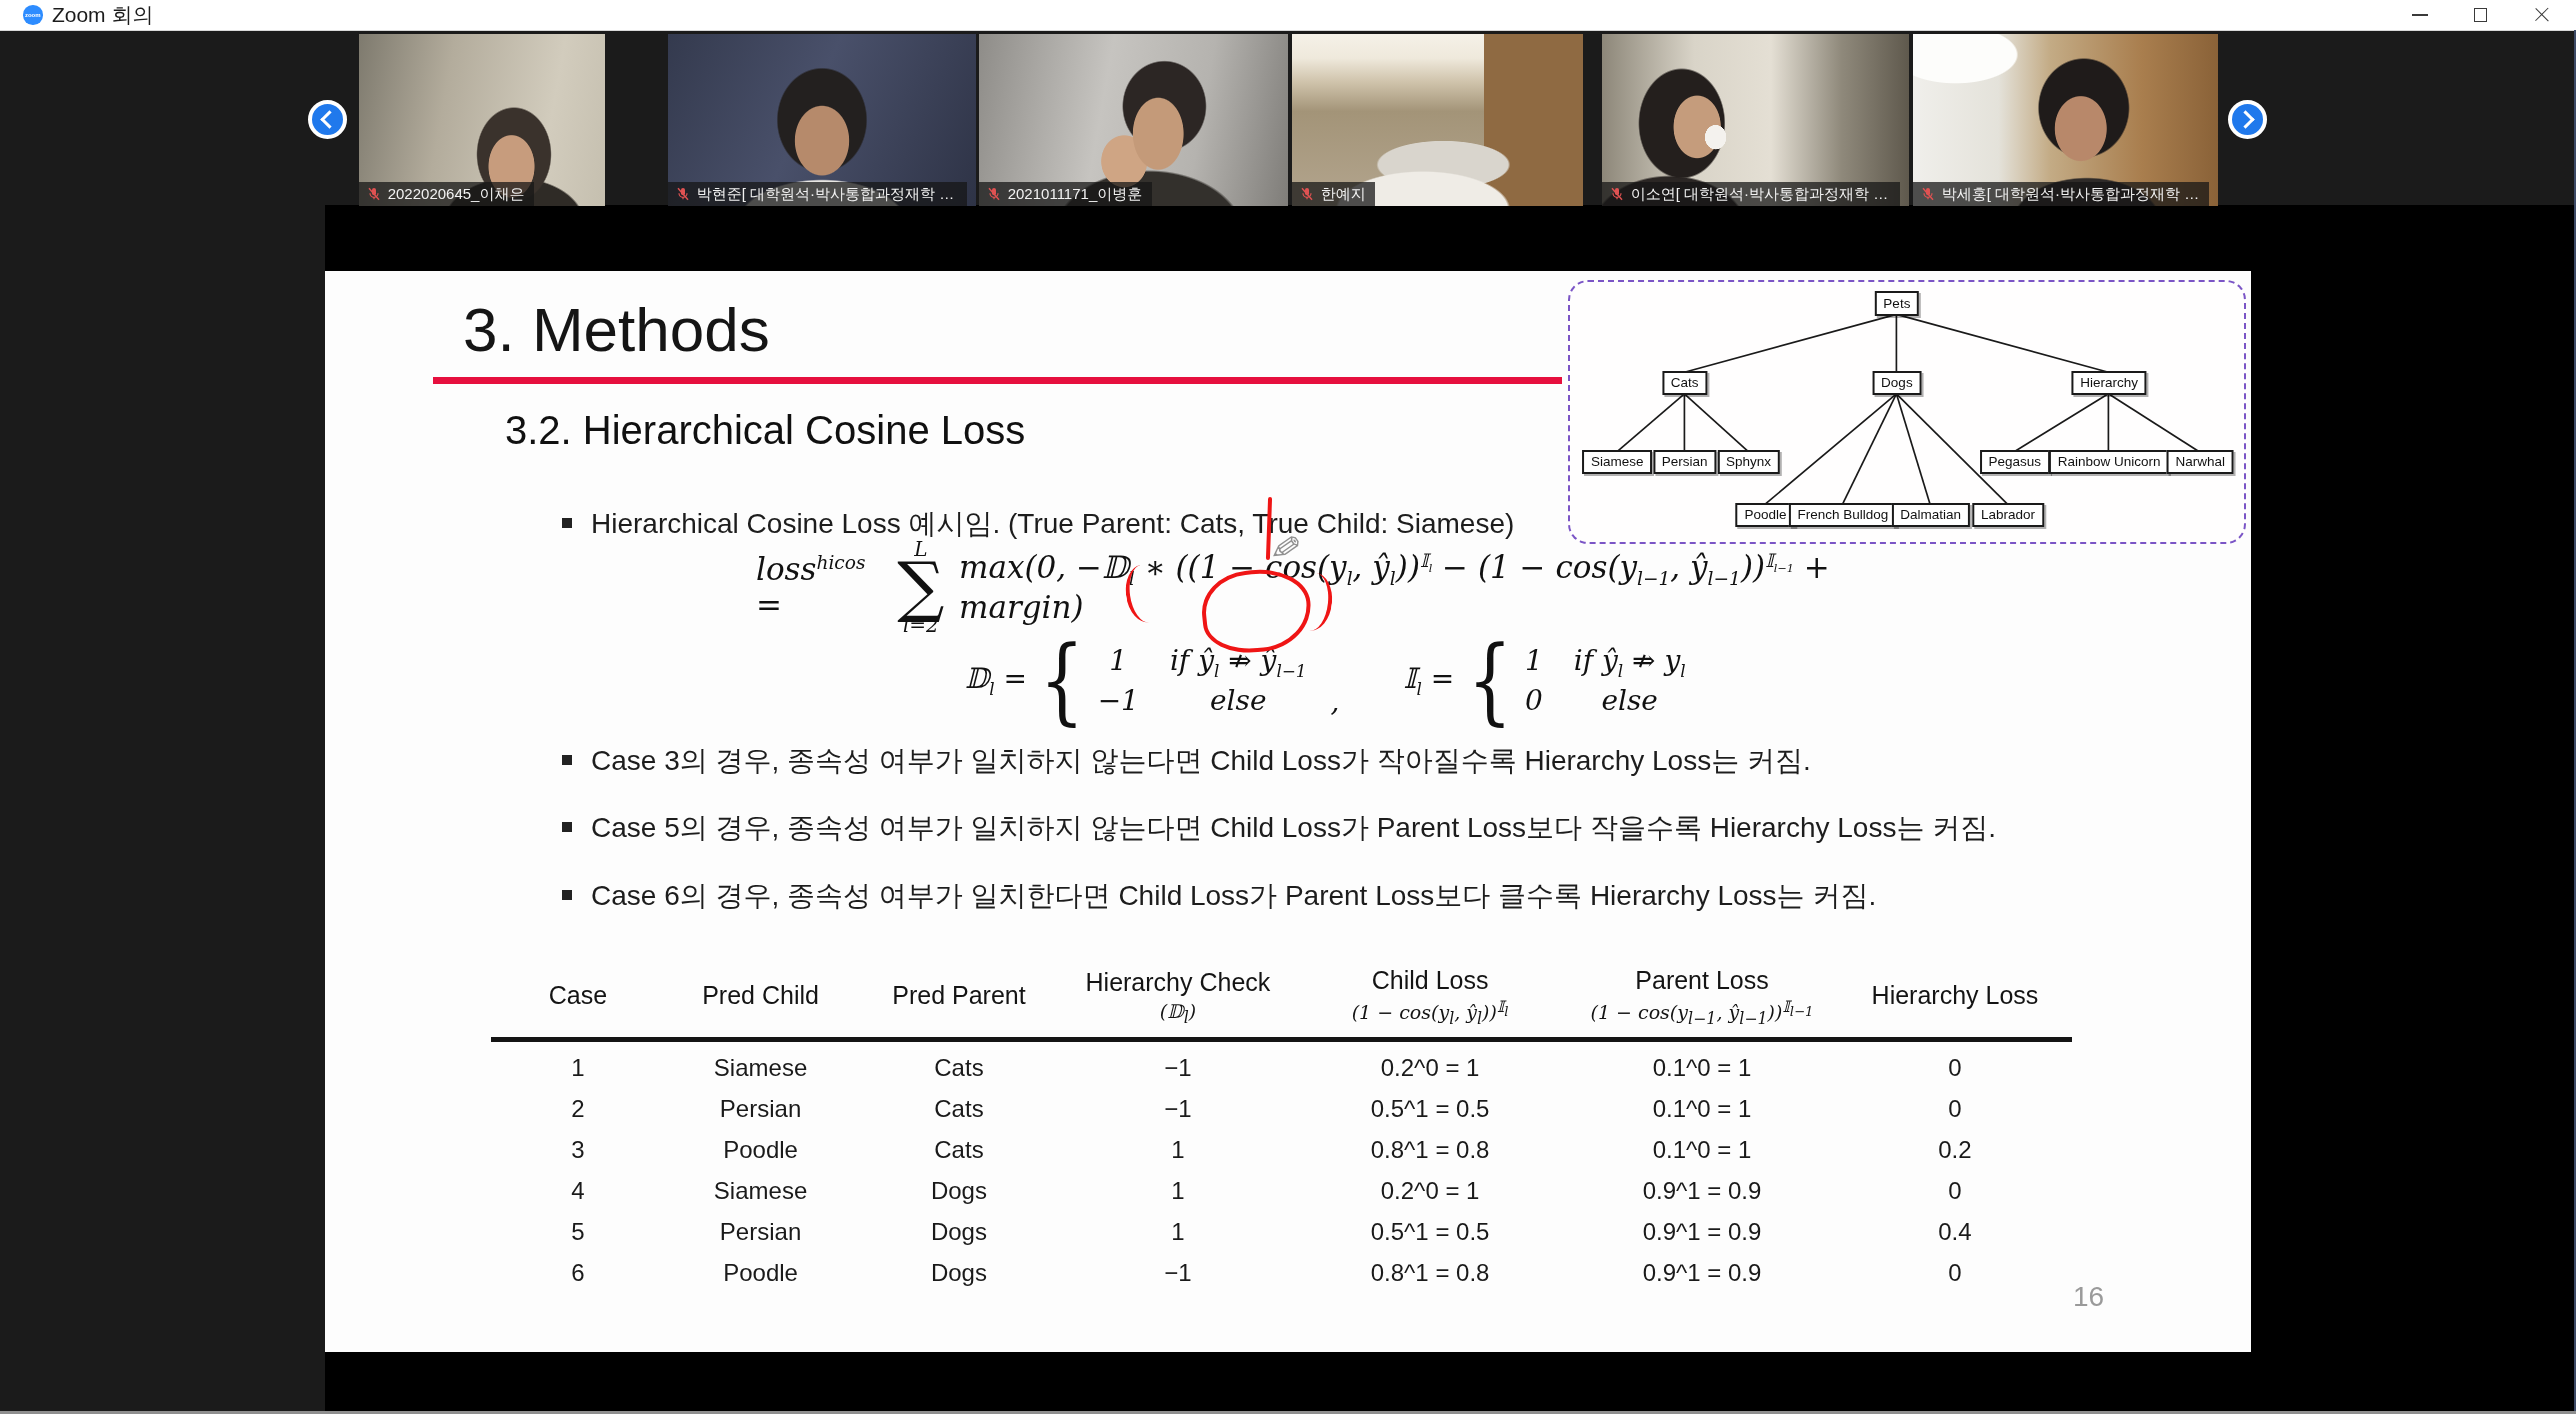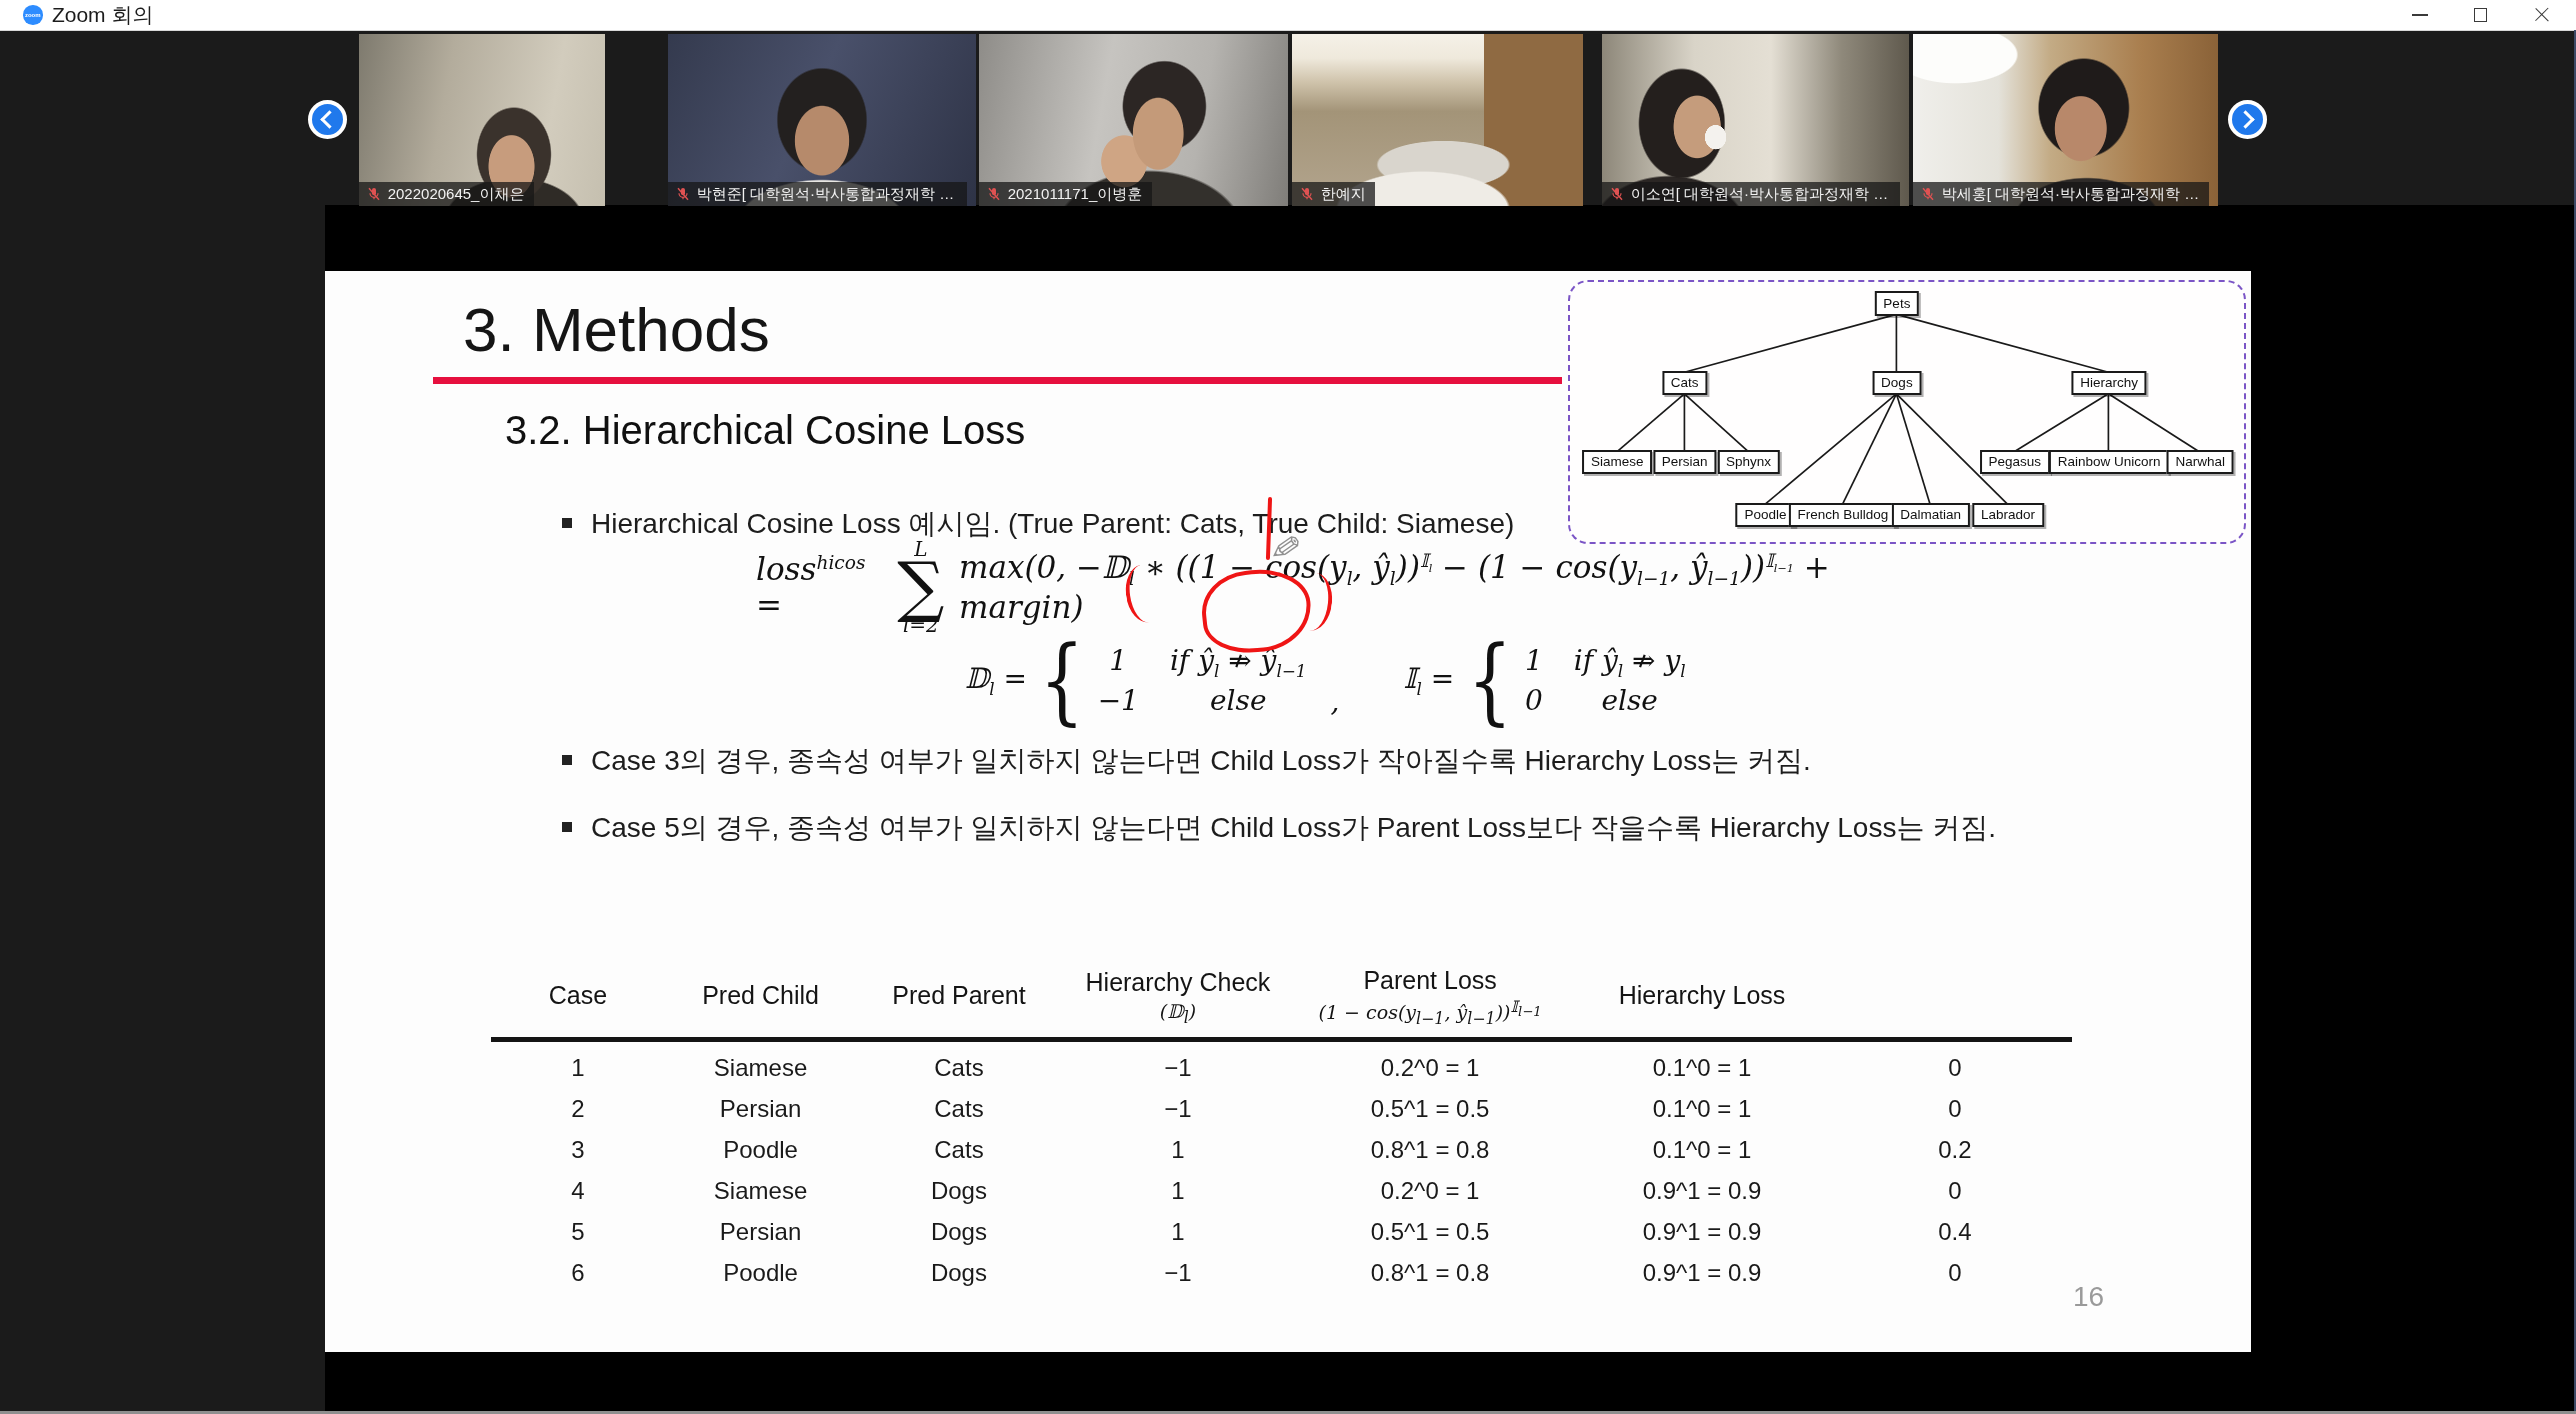--- a/index.html
+++ b/index.html
@@ -229,38 +229,46 @@
     <div class="ann ann-arc-r"></div>
 
     <div class="brow" style="left:237px;top:474px;">
       <span class="bmark"></span>
       <span class="btext">Case 3의 경우, 종속성 여부가 일치하지 않는다면 Child Loss가 작아질수록 Hierarchy Loss는 커짐.</span>
     </div>
     <div class="brow" style="left:237px;top:541px;">
       <span class="bmark"></span>
       <span class="btext">Case 5의 경우, 종속성 여부가 일치하지 않는다면 Child Loss가 Parent Loss보다 작을수록 Hierarchy Loss는 커짐.</span>
     </div>
+    <div class="brow" style="left:237px;top:609px;">
+      <span class="bmark"></span>
+      <span class="btext">Case 6의 경우, 종속성 여부가 일치한다면 Child Loss가 Parent Loss보다 클수록 Hierarchy Loss는 커짐.</span>
+    </div>
 
     <div class="tbl">
       <div class="thead">
         <div class="th">
             <div>Case</div>
             <div class="l2"></div>
           </div>
         <div class="th">
             <div>Pred Child</div>
             <div class="l2"></div>
           </div>
         <div class="th">
             <div>Pred Parent</div>
             <div class="l2"></div>
           </div>
         <div class="th">
             <div>Hierarchy Check</div>
             <div class="l2">(𝔻<sub>l</sub>)</div>
+          </div>
+        <div class="th">
+            <div>Child Loss</div>
+            <div class="l2">(1 − cos(y<sub>l</sub>, ŷ<sub>l</sub>))<sup>𝕀<sub>l</sub></sup></div>
           </div>
         <div class="th">
             <div>Parent Loss</div>
             <div class="l2">(1 − cos(y<sub>l−1</sub>, ŷ<sub>l−1</sub>))<sup>𝕀<sub>l−1</sub></sup></div>
           </div>
         <div class="th">
             <div>Hierarchy Loss</div>
             <div class="l2"></div>
           </div>
       </div>

